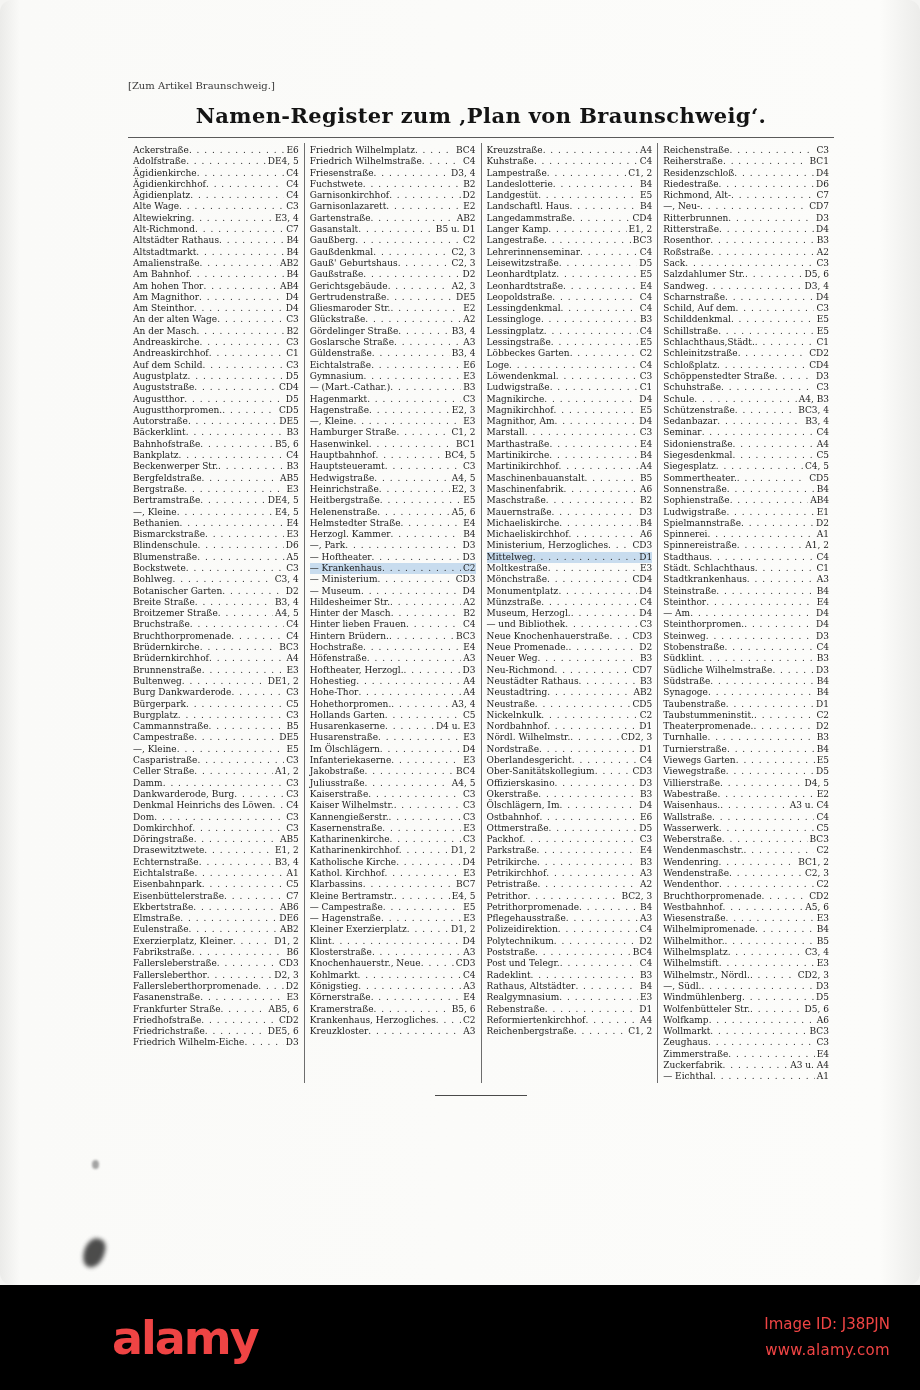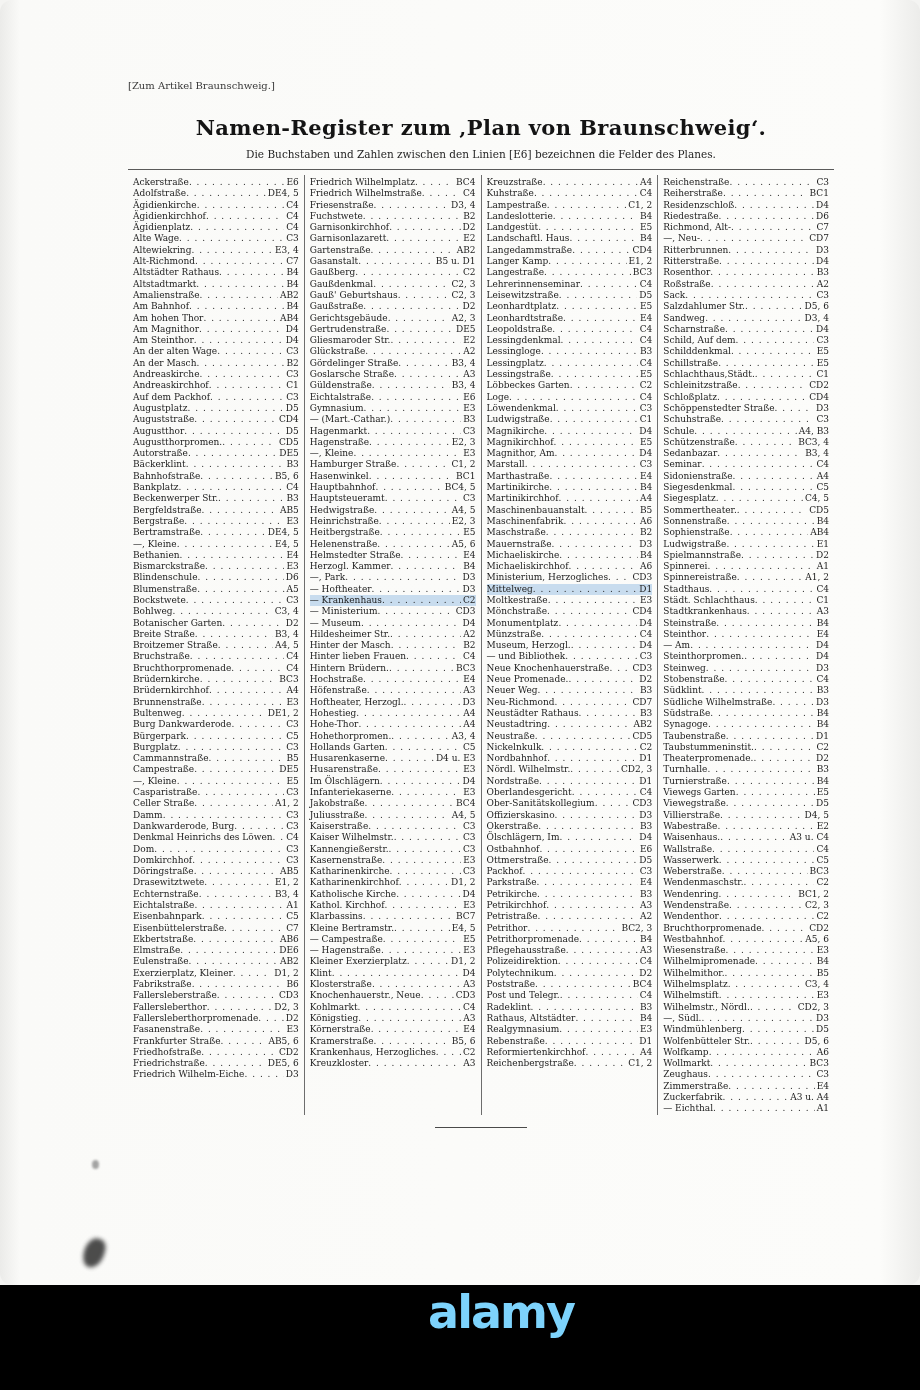--- a/index.html
+++ b/index.html
@@ -13,21 +13,21 @@
   }
   .paper {
     position:absolute; left:0; top:0; right:0; height:1285px;
     background:linear-gradient(90deg,#ebebe9 0px,#fafaf8 20px,#fcfcfa 880px,#ececea 920px);
     border-radius:12px;
   }
   .content { position:absolute; left:128px; top:80px; width:706px; }
   .article-note { font-size:10px; color:#3a3a3a; }
   .page-title {
     text-align:center; font-size:21px; font-weight:bold;
-    margin-top:24px; letter-spacing:.4px; color:#141414;
+    margin-top:12px; letter-spacing:.4px; color:#141414;
   }
   .page-subtitle { text-align:center; font-size:10.5px; margin-top:8px; color:#242424; }
   .top-rule { border-top:1px solid #5a5a5a; margin-top:9px; }
   .columns { display:flex; margin-top:5px; align-items:stretch; }
   .col { flex:1 1 0; padding:2px 5px 0 5px; font-size:9px; line-height:11.3px; min-width:0; }
   .col + .col { border-left:1px solid #6d6d6d; }
   .entry { display:flex; align-items:flex-end; }
   .entry .n { padding-left:9px; text-indent:-9px; min-width:0; }
   .entry .leader { flex:1 1 5px; min-width:5px; overflow:hidden; white-space:nowrap; color:#2e2e2e; }
   .leader::before { content:". . . . . . . . . . . . . . . . . . . . . . . . . . . . . ."; letter-spacing:1px; }
@@ -38,38 +38,36 @@
     position:absolute; left:84px; top:1238px; width:20px; height:30px;
     background:#2e2e2e; border-radius:55% 40% 60% 50%;
     transform:rotate(18deg); filter:blur(2px); opacity:.85;
   }
   .scan-mark2 {
     position:absolute; left:92px; top:1160px; width:7px; height:9px;
     background:#6b6b6b; border-radius:50%; filter:blur(1px); opacity:.6;
   }
   .alamy-bar {
     position:absolute; left:0; right:0; bottom:0; height:105px;
-    background:#000; color:#7dd3fc;
+    background:#000; color:#ef4444;
     display:flex; align-items:center; justify-content:space-between;
     padding:0 30px 0 112px;
     font-family:"DejaVu Sans", sans-serif;
-    flex-direction:column;
   }
   .alamy-logo { font-size:46px; font-weight:bold; letter-spacing:-2px; }
   .alamy-meta { text-align:right; font-size:15px; line-height:1.7; }
   .alamy-meta .url { letter-spacing:.3px; }
 </style>
 </head>
 <body>
 
 <div class="paper">
   <div class="content">
     <div class="article-note em">[Zum Artikel Braunschweig.]</div>
     <div class="page-title">Namen-Register zum ‚Plan von Braunschweig‘.</div>
-    <div class="page-subtitle">Die Buchstaben und Zahlen zwischen den Linien [E6] bezeichnen die Felder des Planes.</div>
     <div class="top-rule"></div>
     <div class="columns">
       <div class="col">
           <div class="entry">
             <span class="n">Ackerstraße</span>
             <span class="leader"></span>
             <span class="r">E6</span>
           </div>
           <div class="entry">
             <span class="n">Adolfstraße</span>
@@ -155,21 +153,21 @@
             <span class="n">Andreaskirche</span>
             <span class="leader"></span>
             <span class="r">C3</span>
           </div>
           <div class="entry">
             <span class="n">Andreaskirchhof</span>
             <span class="leader"></span>
             <span class="r">C1</span>
           </div>
           <div class="entry">
-            <span class="n">Auf dem Packhof</span>
+            <span class="n">Auf dem Schild</span>
             <span class="leader"></span>
             <span class="r">C3</span>
           </div>
           <div class="entry">
             <span class="n">Augustplatz</span>
             <span class="leader"></span>
             <span class="r">D5</span>
           </div>
           <div class="entry">
             <span class="n">Auguststraße</span>
@@ -1680,13 +1678,17 @@
         </div>
     </div>
     <div class="end-rule"></div>
   </div>
   <div class="scan-mark"></div>
   <div class="scan-mark2"></div>
 </div>
 
 <div class="alamy-bar">
   <div class="alamy-logo">alamy</div>
+  <div class="alamy-meta">
+    <div>Image ID: J38PJN</div>
+    <div class="url">www.alamy.com</div>
+  </div>
 </div>
 
 </body></html>

